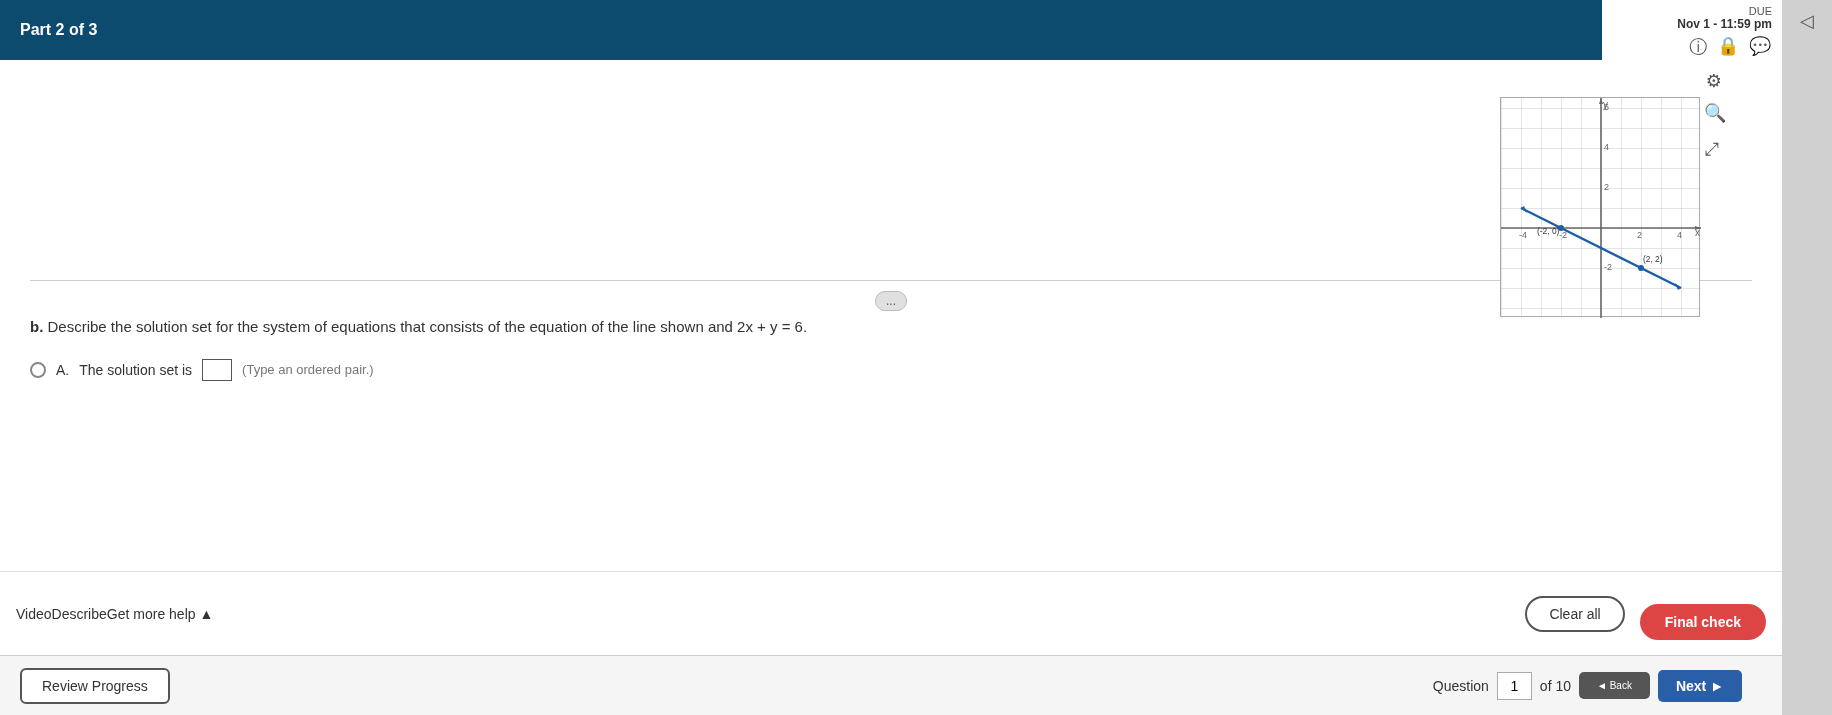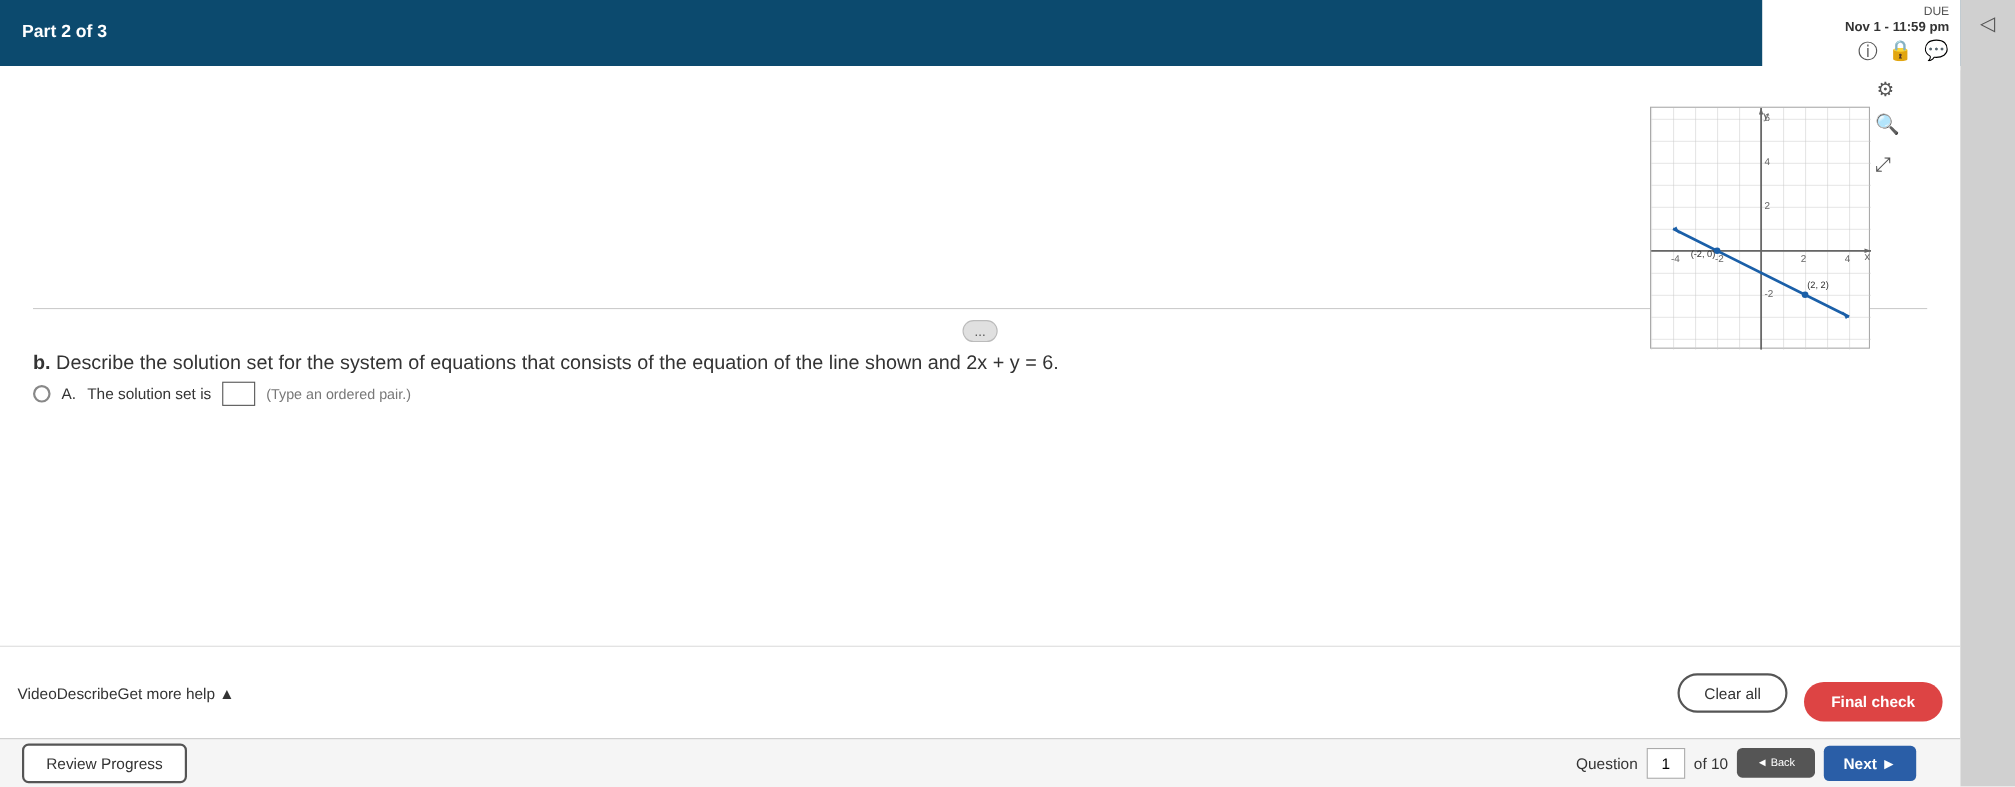--- a/index.html
+++ b/index.html
@@ -103,23 +103,23 @@
       background: #e0e0e0;
       border: 1px solid #bbb;
       border-radius: 10px;
       padding: 2px 10px;
       font-size: 12px;
       cursor: pointer;
       color: #555;
     }
 
     .question-text {
-      font-size: 18px;
-      color: #333;
-      margin-bottom: 4px;
+      font-size: 15px;
+      color: #333;
+      margin-bottom: 20px;
       line-height: 1.5;
     }
 
     .question-label {
       font-weight: bold;
     }
 
     .answer-option {
       display: flex;
       align-items: center;
@@ -201,21 +201,21 @@
       cursor: pointer;
       color: white;
       font-weight: bold;
       margin-top: 17px;
     }
 
     
     .nav-bar {
       background: #f5f5f5;
       border-top: 1px solid #ccc;
-      height: 44px;
+      height: 60px;
       display: flex;
       align-items: center;
       padding: 0 20px;
       gap: 15px;
     }
 
     .review-progress-btn {
       background: white;
       border: 2px solid #555;
       border-radius: 6px;

